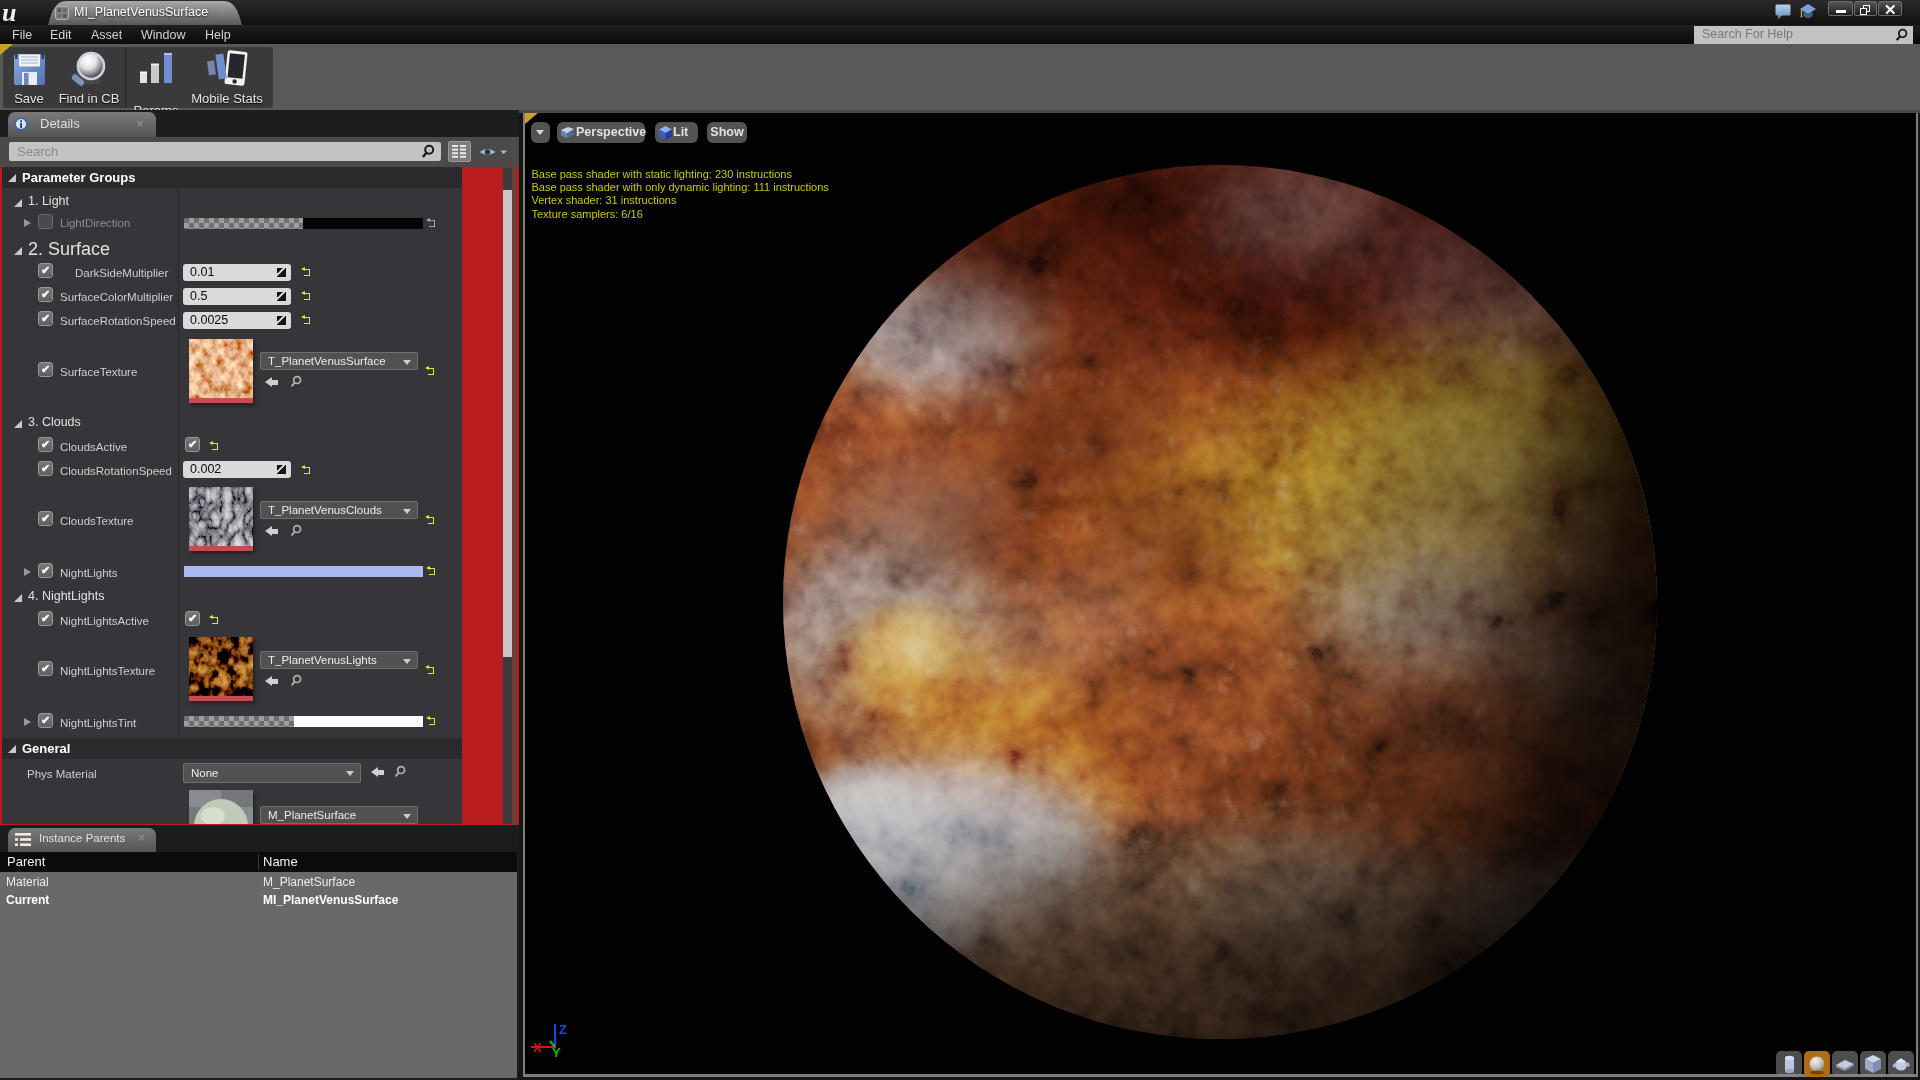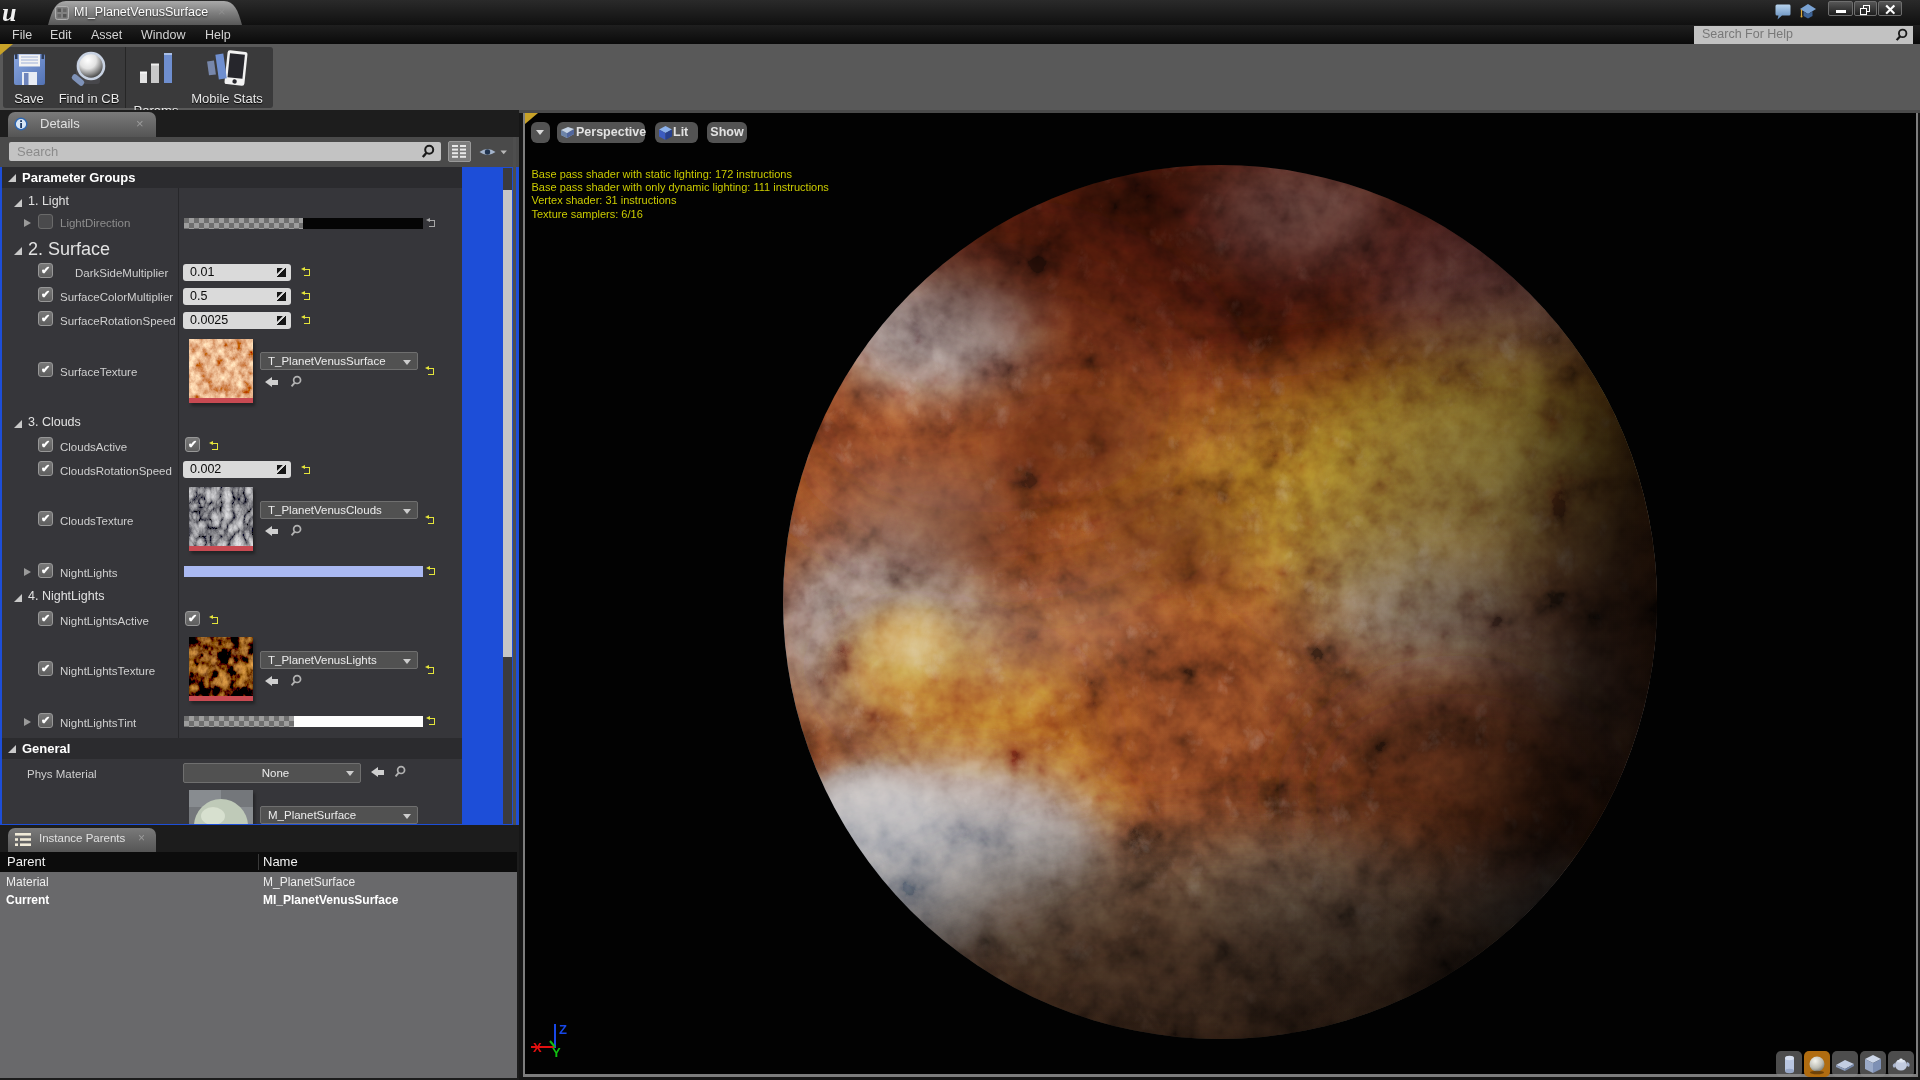--- a/index.html
+++ b/index.html
@@ -5,21 +5,21 @@
   * { margin:0; padding:0; box-sizing:border-box; }
   html,body { width:1920px; height:1080px; overflow:hidden; background:#000; font-family:"Liberation Sans", sans-serif; }
   #titlebar { position:absolute; left:0; top:0; width:1920px; height:25px;
     background:linear-gradient(#2a2a2a,#101010); }
   #menubar { position:absolute; left:0; top:25px; width:1920px; height:19px;
     background:linear-gradient(#1f1f1f,#0a0a0a); }
   .menuitem { position:absolute; top:1.5px; color:#d4d4d4; font-size:12.5px; line-height:17px; }
   #toolbar { position:absolute; left:0; top:44px; width:1920px; height:66px; background:#595959; }
   #toolpanel { position:absolute; left:3px; top:3px; width:270px; height:61px; background:#3a3a3b; border-radius:3px; }
   .toollabel { position:absolute; top:47px; color:#e8e8e8; font-size:13px; text-align:center; text-shadow:0 1px 1px #000; }
-  #leftcol { position:absolute; left:0; top:110px; width:519px; height:970px; background:#1d4ed8; }
+  #leftcol { position:absolute; left:0; top:110px; width:519px; height:970px; background:#b91c1c; }
   
   #dtabbar { position:absolute; left:0; top:0; width:519px; height:27px; background:#1d1d1d; }
   .ptab { position:absolute; color:#e0e0e0; font-size:13px;
     background:linear-gradient(#7a7a7a,#555555); border-radius:7px 7px 0 0; }
   #dsearchrow { position:absolute; left:0; top:27px; width:519px; height:30px; background:#4a4a4a; }
   #dbody { position:absolute; left:2px; top:57px; width:460px; height:657px; background:#36363a; overflow:hidden; }
   .cathdr { position:absolute; left:0; width:501px; height:21px; background:#2b2b2e; color:#fff; font-weight:bold; font-size:13px; line-height:21px; }
   .rowlabel { position:absolute; color:#cfcfcf; font-size:11.5px; line-height:16px; white-space:nowrap; }
   .rowlabel.dim { color:#8d8d8d; }
   .cb { position:absolute; width:15px; height:15px; background:linear-gradient(#787878,#5e5e5e); border:1px solid #989898; border-radius:3px; color:#fff; font-size:11px; line-height:13px; text-align:center; font-weight:bold; }
@@ -339,21 +339,21 @@
     <span class="rowlabel" style="left:58px;top:548px;">NightLightsTint</span>
     <div style="position:absolute;left:182px;top:549px;width:110px;height:11px;background:conic-gradient(#9d9d9d 0 25%,#6f6f6f 0 50%,#9d9d9d 0 75%,#6f6f6f 0) 0 0/10px 10px;"></div>
     <div style="position:absolute;left:292px;top:549px;width:129px;height:11px;background:#fdfdfd;"></div>
     <span class="rvt" style="left:424px;top:549px;"></span>
 
     <div class="cathdr" style="top:571px;">
         <span class="tri" style="left:6px;top:7px;"></span>
         <span style="position:absolute;left:20px;">General</span>
       </div>
     <span class="rowlabel" style="left:25px;top:599px;">Phys Material</span>
-    <div class="ddown" style="left:181px;top:596px;width:178px;height:20px;line-height:19px;text-align:center;">None<span class="dda"></span></div>
+    <div class="ddown" style="left:181px;top:596px;width:178px;height:20px;line-height:19px;">None<span class="dda"></span></div>
     <span class="backarrow" style="left:369px;top:600px;"></span>
     <svg style="position:absolute;left:392px;top:598px;" width="13" height="13" viewBox="0 0 15 15">
         <circle cx="8.2" cy="5.8" r="4" fill="none" stroke="#b2b2b2" stroke-width="2"></circle>
         <line x1="1.8" y1="13" x2="5.5" y2="8.8" stroke="#b2b2b2" stroke-width="2.2"></line>
       </svg>
 
     <div class="thumb" style="top:623px;height:34px;overflow:hidden;" id="th-mat"><svg width="64" height="34">
       <rect width="64" height="34" fill="#74777b"></rect>
       <rect width="32" height="17" fill="#888c90"></rect>
           <rect x="32" y="17" width="32" height="17" fill="#888c90"></rect>
@@ -522,21 +522,21 @@
           <polygon points="7,7 7,12 14,8 14,3" fill="#51669c"></polygon>
           <polygon points="1,4 8,1 14,3 7,7" fill="#c4d2e4"></polygon>
         </svg></div>
     <div class="vbtn" style="left:130px;width:43px;padding-left:18px;text-align:left;">Lit
       <svg style="position:absolute;left:3px;top:3px;" width="15" height="15" viewBox="0 0 15 15">
           <polygon points="7.5,1 14,4.5 7.5,8 1,4.5" fill="#8cb2ec"></polygon>
           <polygon points="1,4.5 7.5,8 7.5,15 1,11.5" fill="#3c5cc0"></polygon>
           <polygon points="14,4.5 7.5,8 7.5,15 14,11.5" fill="#27408e"></polygon>
         </svg></div>
     <div class="vbtn" style="left:182px;width:40px;">Show</div>
-    <div id="stats">Base pass shader with static lighting: 172 instructions
+    <div id="stats">Base pass shader with static lighting: 230 instructions
 Base pass shader with only dynamic lighting: 111 instructions
 Vertex shader: 31 instructions
 Texture samplers: 6/16</div>
     <div class="mbtn" style="left:1251px;"><svg width="26" height="26" viewBox="0 0 26 26">
           <rect x="9" y="7" width="9" height="13" fill="#b9c6e0"></rect>
           <ellipse cx="13.5" cy="7" rx="4.5" ry="2.2" fill="#d6dff0"></ellipse>
           <ellipse cx="13.5" cy="20" rx="4.5" ry="2.2" fill="#98a8c8"></ellipse>
         </svg></div>
     <div class="mbtn" style="left:1279px; background:#b06c10;"><svg width="26" height="26" viewBox="0 0 26 26">
           <defs>

